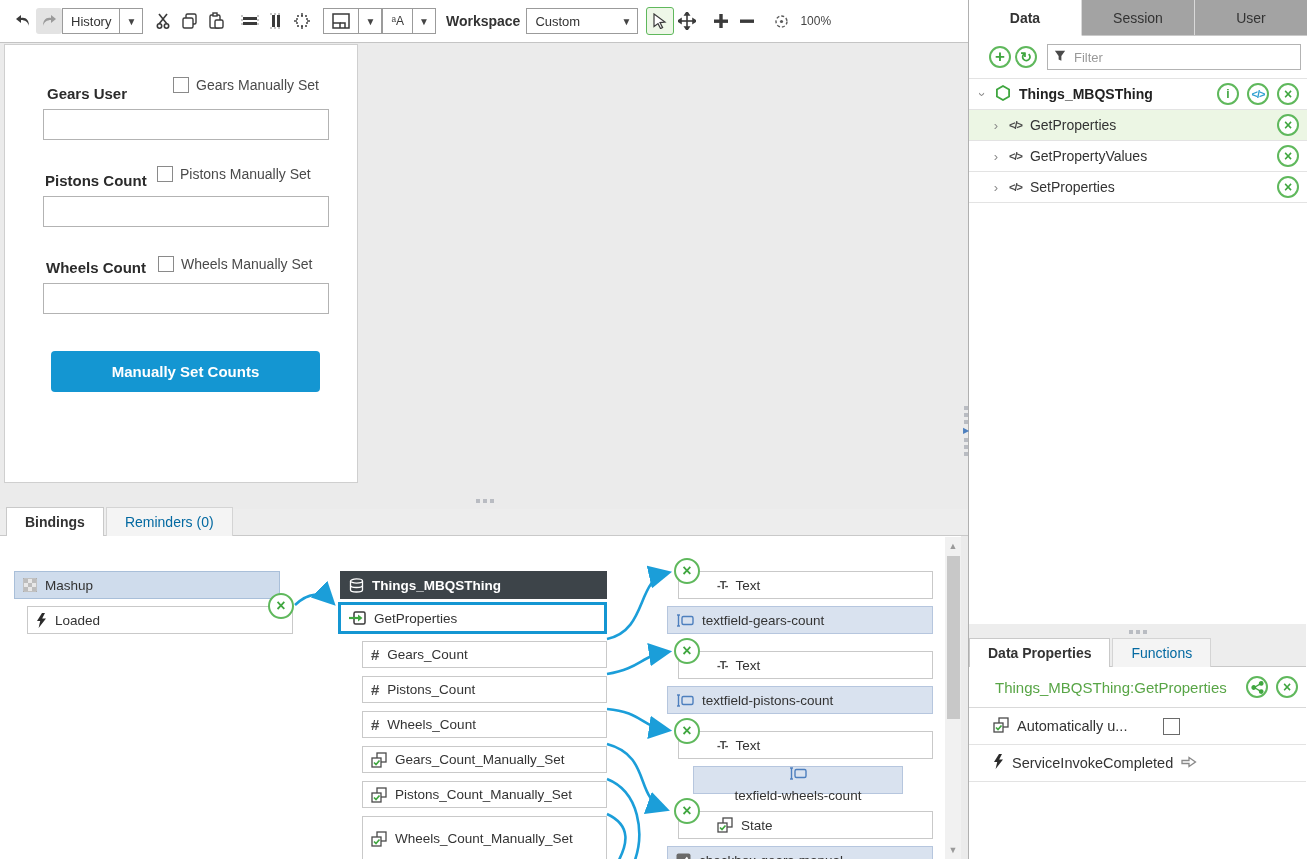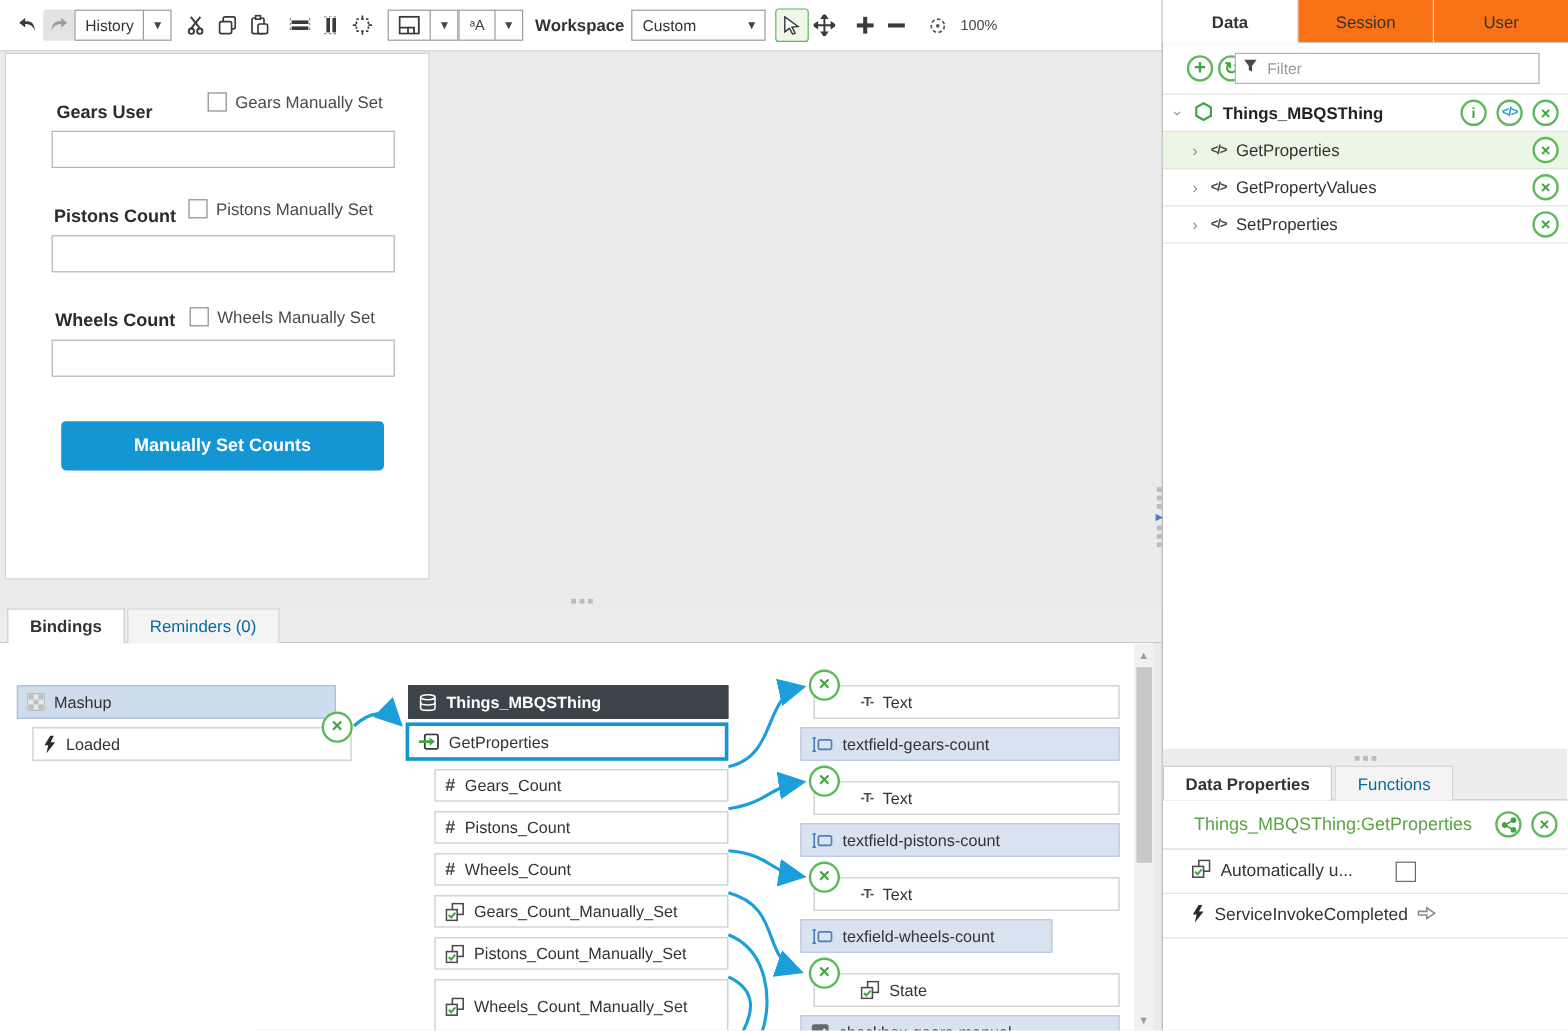--- a/index.html
+++ b/index.html
@@ -51,25 +51,25 @@
   .xcircle{position:absolute;width:26px;height:26px;border-radius:50%;background:#fff;border:2px solid #5fb85c;
            display:flex;align-items:center;justify-content:center;color:#3fa63f;font-weight:bold;font-size:16px;line-height:1;z-index:3;box-sizing:border-box;}
   #wires{position:absolute;left:0;top:0;z-index:2;pointer-events:none;}
   
   .sbar-v{position:absolute;background:#f1f1f1;}
   .sbar-thumb{position:absolute;background:#c8c8c8;}
   .sbar-arrow{position:absolute;color:#9a9a9a;font-size:9px;text-align:center;width:100%;}
   
   #right-panel{left:968px;top:0;width:339px;height:859px;background:#fff;border-left:1px solid #b0b0b0;box-sizing:border-box;}
   #data-tabbar{display:flex;height:35px;border-bottom:1px solid #c9c9c9;background:#f2f2f2;}
-  .rtab{flex:1;display:flex;align-items:center;justify-content:center;font-size:14px;color:#333;border-right:1px solid #d9d9d9;background:#f97316;}
+  .rtab{flex:1;display:flex;align-items:center;justify-content:center;font-size:14px;color:#333;border-right:1px solid #d9d9d9;background:#a3a3a3;}
   .rtab.active{background:#fff;font-weight:bold;border-bottom:1px solid #fff;margin-bottom:-1px;}
   .gcirc{width:22px;height:22px;border-radius:50%;border:2px solid #5fb85c;background:#fff;display:flex;align-items:center;justify-content:center;color:#3fa63f;box-sizing:border-box;}
   .gcirc.small{width:22px;height:22px;font-size:12px;}
-  #filter-wrap{position:absolute;left:60px;top:8px;width:254px;height:26px;border:1px solid #b3b3b3;background:#fff;display:flex;align-items:center;padding:0 6px;gap:6px;box-sizing:border-box;}
+  #filter-wrap{position:absolute;left:78px;top:8px;width:254px;height:26px;border:1px solid #b3b3b3;background:#fff;display:flex;align-items:center;padding:0 6px;gap:6px;box-sizing:border-box;}
   #filter-input{border:none;outline:none;flex:1;font:13px "Liberation Sans",sans-serif;color:#333;}
   #filter-input::placeholder{color:#999;}
   .trow{display:flex;align-items:center;height:30px;border-bottom:1px solid #e3e3e3;padding:0 8px;gap:8px;font-size:14px;color:#333;position:relative;}
   .trow .grow{flex:1;}
   .chev{color:#8a8a8a;font-size:13px;display:inline-block;width:10px;text-align:center;}
   .chev.down{transform:rotate(90deg);}
   .codeic{font-weight:bold;font-size:11px;color:#4a4a4a;letter-spacing:-1px;}
   .selgreen{background:#ecf6e4;}
   
   #dp-divider{position:absolute;left:0;top:624px;width:337px;height:15px;background:#ededed;display:flex;align-items:center;justify-content:center;}
@@ -370,21 +370,21 @@
           <rect x="6" y="2.5" width="11" height="8" rx="1.5"></rect>
           </svg>
       </span>
       <span>textfield-pistons-count</span>
     </div>
 
     <div class="bx" style="left:678px;top:181px;width:255px;height:28px;padding-left:38px;">
       <span class="ic codeic">-T-</span>
       <span>Text</span>
     </div>
-    <div class="bx widget-bx" style="left:667px;top:216px;width:210px;height:28px;">
+    <div class="bx widget-bx" style="left:693px;top:216px;width:210px;height:28px;flex-direction:column;">
       <span class="ic">
         <svg width="18" height="13" viewBox="0 0 18 13" stroke="#4d7fbe" fill="none" stroke-width="1.4">
           <line x1="1" y1="1" x2="4" y2="1"></line>
             <line x1="2.5" y1="1" x2="2.5" y2="12"></line>
             <line x1="1" y1="12" x2="4" y2="12"></line>
           <rect x="6" y="2.5" width="11" height="8" rx="1.5"></rect>
           </svg>
       </span>
       <span>texfield-wheels-count</span>
     </div>

